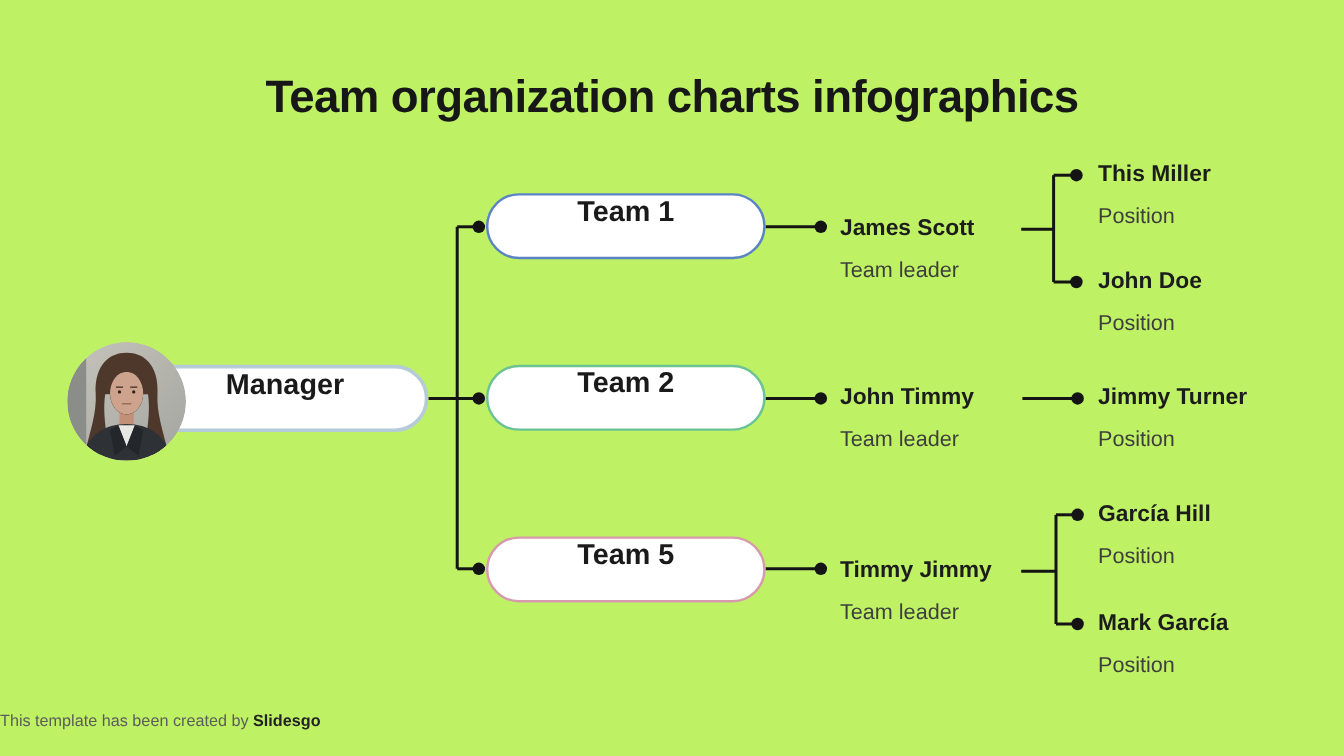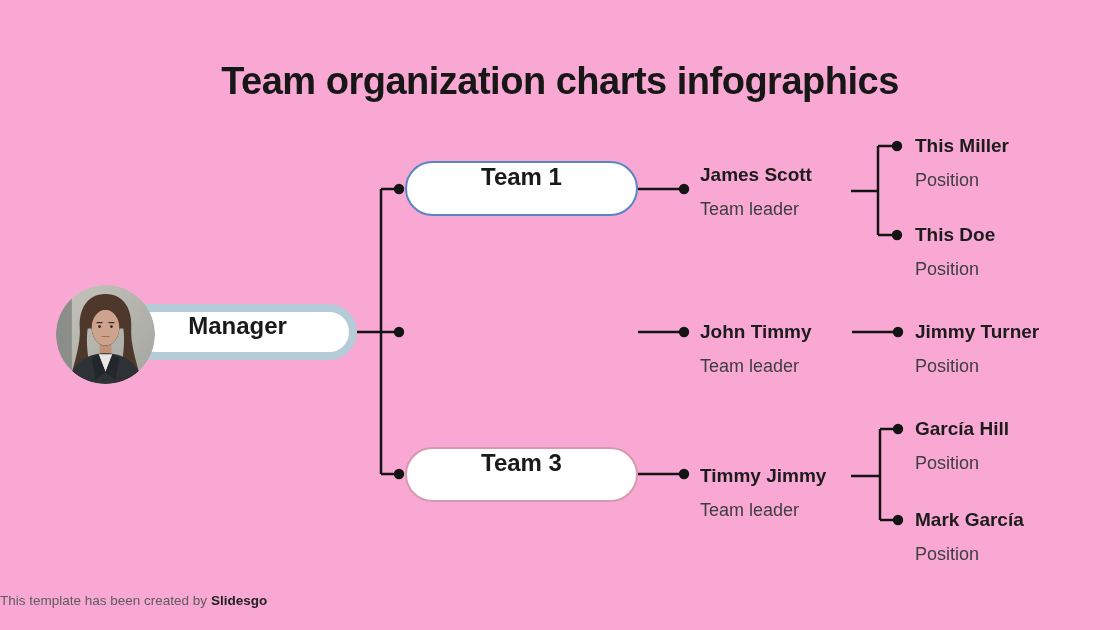--- a/index.html
+++ b/index.html
@@ -1,31 +1,31 @@
 <!DOCTYPE html>
 <html><head>
 <meta charset="utf-8">
 <style>
   html,body{margin:0;padding:0;background:#ffffff;}
   .slide{
-    position:relative;width:1120px;height:630px;background:#f9a8d4;overflow:hidden;
+    position:relative;width:1120px;height:630px;background:#bef264;overflow:hidden;
     font-family:"Liberation Sans","DejaVu Sans",sans-serif;
   }
   .title{
     position:absolute;top:60px;left:0;width:100%;text-align:center;
     font-size:38px;font-weight:700;letter-spacing:-0.5px;color:#171717;margin:0;
   }
   .connectors{position:absolute;left:0;top:0;pointer-events:none;}
   .pill{
     position:absolute;background:#ffffff;display:flex;align-items:flex-start;justify-content:center;
     font-weight:700;color:#1a1a1a;box-sizing:border-box;border-radius:29px;
   }
   .team-pill{left:405px;width:233px;height:55px;border:2.5px solid #999;font-size:24px;}
   .manager-pill{
-    left:100px;top:304px;width:257px;height:56px;border:8px solid #eab308;
+    left:100px;top:304px;width:257px;height:56px;border:3px solid #eab308;
     font-size:24px;padding-left:18px;
   }
   .avatar{
     position:absolute;left:56px;top:285px;width:99px;height:99px;border-radius:50%;
     overflow:hidden;z-index:3;
   }
   .avatar svg{display:block;width:100%;height:100%;}
   .person{position:absolute;}
   .person-name{font-size:19px;font-weight:700;color:#1c1c1c;line-height:22px;white-space:nowrap;}
   .person-role{font-size:18px;font-weight:400;color:#3e3e3e;line-height:22px;margin-top:12px;white-space:nowrap;}
@@ -117,43 +117,46 @@
     </svg>
   </div>
 
   <div class="pill manager-pill" style="border-color: rgb(181, 203, 216);">
     <span>Manager</span>
   </div>
 
   <div class="pill team-pill" style="top: 161px; border-color: rgb(91, 132, 196);">
     <span>Team 1</span>
   </div>
+  <div class="pill team-pill" style="top: 304px; border-color: rgb(108, 194, 148);">
+    <span>Team 2</span>
+  </div>
   <div class="pill team-pill" style="top: 447px; border-color: rgb(215, 154, 173);">
-    <span>Team 3</span>
+    <span>Team 5</span>
   </div>
 
-  <div class="person" style="left:700px;top:164px">
+  <div class="person" style="left:700px;top:180px">
     <div class="person-name">James Scott</div>
     <div class="person-role">Team leader</div>
   </div>
   <div class="person" style="left:700px;top:321px">
     <div class="person-name">John Timmy</div>
     <div class="person-role">Team leader</div>
   </div>
   <div class="person" style="left:700px;top:465px">
     <div class="person-name">Timmy Jimmy</div>
     <div class="person-role">Team leader</div>
   </div>
 
   <div class="person" style="left:915px;top:135px">
     <div class="person-name">This Miller</div>
     <div class="person-role">Position</div>
   </div>
   <div class="person" style="left:915px;top:224px">
-    <div class="person-name">This Doe</div>
+    <div class="person-name">John Doe</div>
     <div class="person-role">Position</div>
   </div>
   <div class="person" style="left:915px;top:321px">
     <div class="person-name">Jimmy Turner</div>
     <div class="person-role">Position</div>
   </div>
   <div class="person" style="left:915px;top:418px">
     <div class="person-name">García Hill</div>
     <div class="person-role">Position</div>
   </div>

